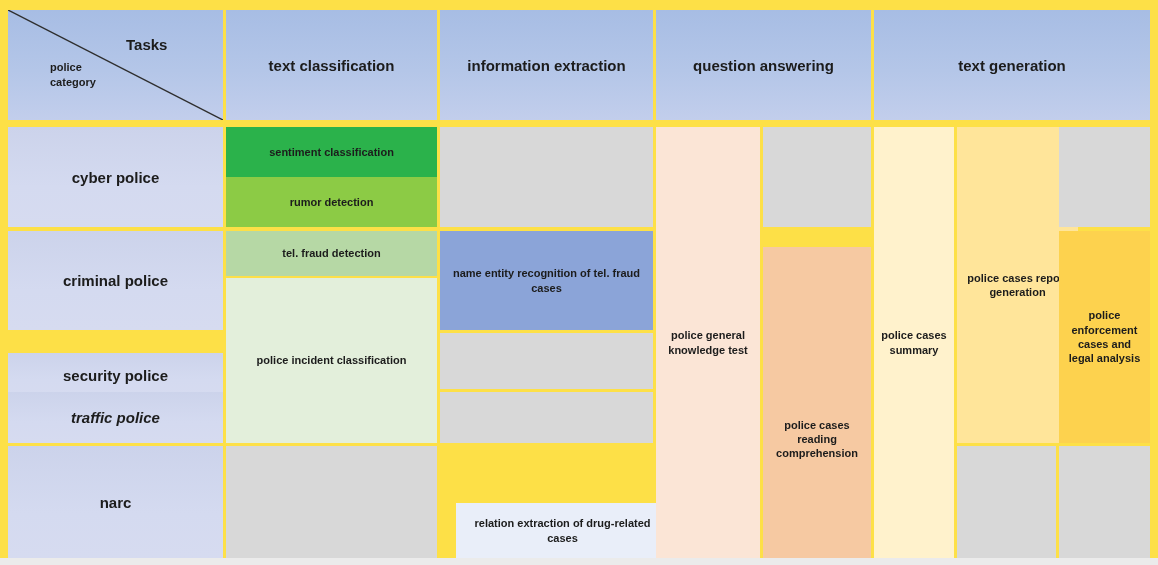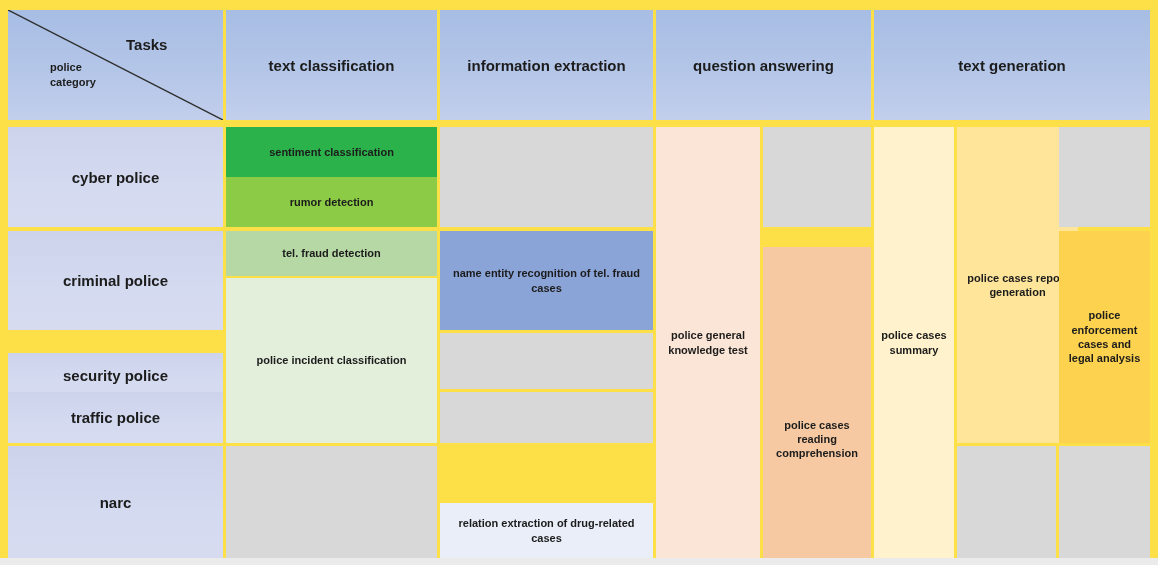--- a/index.html
+++ b/index.html
@@ -20,36 +20,36 @@
   .corner-cat{position:absolute;left:42px;top:50px;width:80px;font-size:11px;font-weight:bold;text-align:left;line-height:1.35;}
   .th-tc{left:226px;top:10px;width:211px;height:110px;}
   .th-ie{left:440px;top:10px;width:213px;height:110px;}
   .th-qa{left:656px;top:10px;width:215px;height:110px;}
   .th-tg{left:874px;top:10px;width:276px;height:110px;}
   
   .rowlab{left:8px;width:215px;background:linear-gradient(180deg,#ccd3eb 0%,#d4daf0 60%,#d6dbf0 100%);font-size:15px;font-weight:bold;}
   .r0{top:127px;height:100px;}
   .r1{top:231px;height:99px;}
   .r2{top:333px;height:44px;margin-top:20px;}
-  .r3{top:392px;height:51px;}
+  .r3{top:392px;height:51px;font-style:italic;}
   .r4{top:446px;height:112px;}
   
   .blk{font-size:11px;font-weight:bold;line-height:1.3;padding:2px 6px;}
   .gray{background:#d8d8d8;}
   .b-sent{left:226px;top:127px;width:211px;height:50px;background:#2bb24b;}
   .b-rumor{left:226px;top:177px;width:211px;height:50px;background:#8ccb45;}
   .b-telfraud{left:226px;top:231px;width:211px;height:45px;background:#b6d8a5;}
   .b-incident{left:226px;top:278px;width:211px;height:165px;background:#e3efdb;}
   .g-tc-narc{left:226px;top:446px;width:211px;height:112px;}
   .g-ie-cyber{left:440px;top:127px;width:213px;height:100px;}
   .b-nertel{left:440px;top:231px;width:213px;height:99px;background:#8ba4d8;}
   .g-ie-sec{left:440px;top:333px;width:213px;height:56px;}
   .g-ie-traf{left:440px;top:392px;width:213px;height:51px;}
   .b-nerdrug{left:440px;top:446px;width:213px;height:54px;background:#dbe4f4;}
-  .b-reldrug{left:440px;top:503px;width:213px;height:55px;background:#e9eef9;}
+  .b-reldrug{left:456px;top:503px;width:213px;height:55px;background:#e9eef9;}
   .b-genknow{left:656px;top:127px;width:104px;height:431px;background:#fbe5d6;}
   .g-qa-cyber{left:763px;top:127px;width:108px;height:100px;}
   .b-readcomp{left:763px;top:231px;width:108px;height:384px;background:#f6c9a2;margin-top:16px;}
   .b-summary{left:874px;top:127px;width:80px;height:431px;background:#fff2cc;}
   .b-report{left:957px;top:127px;width:121px;height:316px;background:#ffe59a;}
   .g-tg2-narc{left:957px;top:446px;width:99px;height:112px;}
   .g-tg3-cyber{left:1059px;top:127px;width:91px;height:100px;}
   .b-enforce{left:1059px;top:231px;width:91px;height:212px;background:#fdd24e;}
   .g-tg3-narc{left:1059px;top:446px;width:91px;height:112px;}
   .bottom-band{position:absolute;left:0;top:558px;width:1158px;height:7px;background:#ebebeb;}

